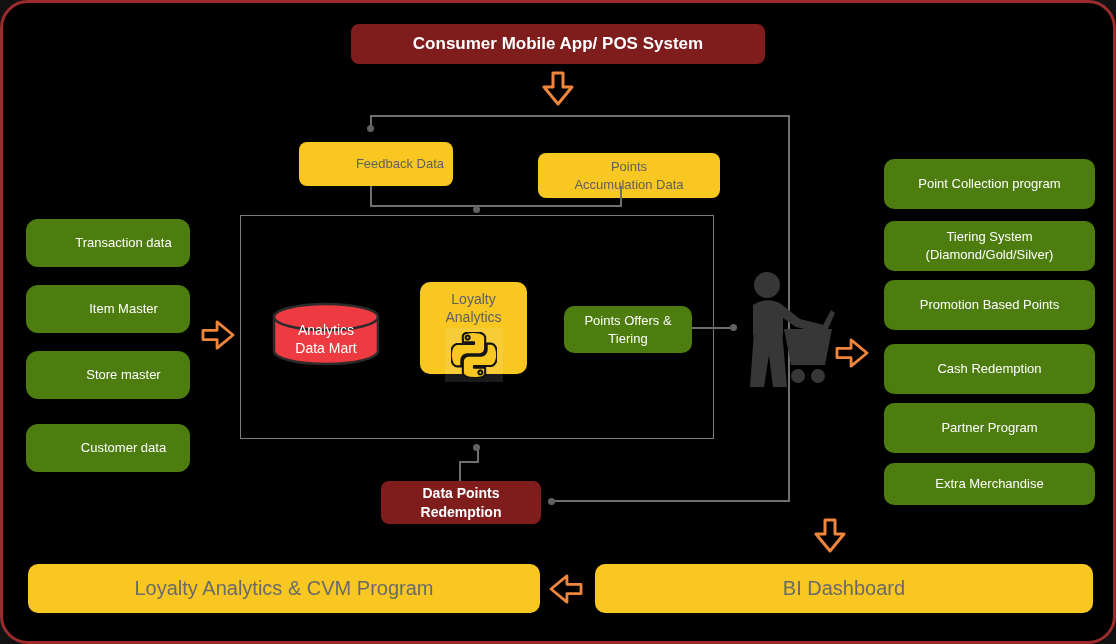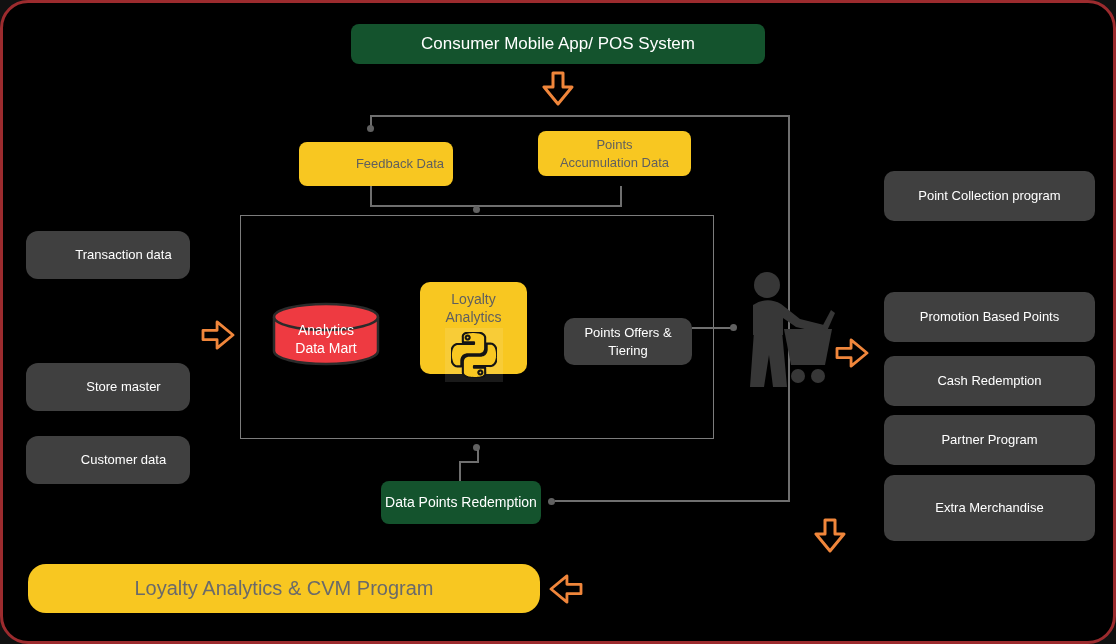--- a/index.html
+++ b/index.html
@@ -6,23 +6,23 @@
   #canvas{
     position:relative; width:1116px; height:644px; box-sizing:border-box;
     background:#000; border:3px solid #9C2B2E; border-radius:28px;
     font-family:"Liberation Sans", sans-serif; overflow:hidden;
   }
   .abs{position:absolute;}
   .node{
     position:absolute; display:flex; align-items:center; justify-content:center;
     text-align:center; box-sizing:border-box; white-space:pre-line;
   }
-  .red{background:#14532d; color:#fff;}
+  .red{background:#7f1d1d; color:#fff;font-weight:bold;}
   .yellow{background:#F8C721; color:#5F5F5F;}
-  .gray{background:#404040; color:#fff;margin-top:12px;}
+  .gray{background:#4d7c0f; color:#fff;}
   .r8{border-radius:8px;} .r10{border-radius:10px;} .r12{border-radius:12px;padding-left:31px;}
   .t17{font-size:17px;} .t13{font-size:13px; line-height:1.35;} .t19{font-size:19px;}
   .line{position:absolute; background:#6F6F6F;}
   .dot{position:absolute; width:7px; height:7px; border-radius:50%; background:#616161;}
   .corebox{
     position:absolute; left:237px; top:212px; width:474px; height:224px;
     border:1.5px solid #7C7C7C; box-sizing:border-box; background:transparent;
   }
   .barTxt{color:#6A6A6A; font-weight:bold;}
   .cylTxt{
@@ -48,29 +48,30 @@
   <svg class="abs" style="left:539px; top:68px;" width="32" height="36" viewBox="0 0 32 36">
     <polygon points="11,2 21,2 21,16 30,16 16,33 2,16 11,16" fill="none" stroke="#F0863B" stroke-width="3" stroke-linejoin="round"></polygon>
   </svg>
 
   <div class="line" style="left:367px; top:112px; width:420px; height:2px;"></div>
   <div class="line" style="left:367px; top:112px; width:2px; height:12px;"></div>
   <div class="dot" style="left:364px; top:122px;"></div>
   <div class="line" style="left:785px; top:112px; width:2px; height:387px;"></div>
 
   <div class="node yellow r8 t13" style="left:296px; top:139px; width:154px; height:44px;padding-left:48px;">Feedback Data</div>
-  <div class="node yellow r8 t13" style="left:535px; top:128px; width:153px; height:45px;">Points
+  <div class="node yellow r8 t13" style="left:535px; top:150px; width:182px; height:45px;">Points
 Accumulation Data</div>
 
   <div class="line" style="left:367px; top:183px; width:2px; height:21px;"></div>
   <div class="line" style="left:617px; top:183px; width:2px; height:21px;"></div>
   <div class="line" style="left:367px; top:202px; width:252px; height:2px;"></div>
   <div class="dot" style="left:470px; top:203px;"></div>
 
   <div class="node gray r12 t13" style="left:23px; top:216px; width:164px; height:48px;">Transaction data</div>
+  <div class="node gray r12 t13" style="left:23px; top:282px; width:164px; height:48px;">Item Master</div>
   <div class="node gray r12 t13" style="left:23px; top:421px; width:164px; height:48px;">Customer data</div>
   <div class="node gray r12 t13" style="left:23px; top:348px; width:164px; height:48px;">Store master</div>
 
   <svg class="abs" style="left:198px; top:317px;" width="34" height="30" viewBox="0 0 36 32">
     <polygon points="2,11 17,11 17,2 34,16 17,30 17,21 2,21" fill="none" stroke="#F0863B" stroke-width="3" stroke-linejoin="round"></polygon>
   </svg>
 
   <div class="corebox"></div>
 
   <svg class="abs" style="left:267px; top:298px;" width="112" height="68" viewBox="0 0 112 68">
@@ -105,36 +106,39 @@
       <circle cx="58" cy="107" r="7"></circle>
       <circle cx="78" cy="107" r="7"></circle>
     </g>
   </svg>
 
   <svg class="abs" style="left:832px; top:335px;" width="34" height="30" viewBox="0 0 36 32">
     <polygon points="2,11 17,11 17,2 34,16 17,30 17,21 2,21" fill="none" stroke="#F0863B" stroke-width="3" stroke-linejoin="round"></polygon>
   </svg>
 
   <div class="node gray r10 t13" style="left:881px; top:156px; width:211px; height:50px;">Point Collection program</div>
+  <div class="node gray r10 t13" style="left:881px; top:218px; width:211px; height:50px;">Tiering System
+(Diamond/Gold/Silver)</div>
   <div class="node gray r10 t13" style="left:881px; top:277px; width:211px; height:50px;">Promotion Based Points</div>
   <div class="node gray r10 t13" style="left:881px; top:341px; width:211px; height:50px;">Cash Redemption</div>
   <div class="node gray r10 t13" style="left:881px; top:400px; width:211px; height:50px;">Partner Program</div>
-  <div class="node gray r10 t13" style="left:881px; top:460px; width:211px; height:66px;">Extra Merchandise</div>
+  <div class="node gray r10 t13" style="left:881px; top:460px; width:211px; height:42px;">Extra Merchandise</div>
 
   <div class="dot" style="left:470px; top:441px;"></div>
   <div class="line" style="left:474px; top:447px; width:2px; height:13px;"></div>
   <div class="line" style="left:456px; top:458px; width:20px; height:2px;"></div>
   <div class="line" style="left:456px; top:458px; width:2px; height:21px;"></div>
   <div class="line" style="left:552px; top:497px; width:235px; height:2px;"></div>
   <div class="dot" style="left:545px; top:495px;"></div>
 
   <div class="node red r8 t13" style="left:378px; top:478px; width:160px; height:43px; font-size:14px;">Data Points Redemption</div>
 
   <svg class="abs" style="left:811px; top:515px;" width="32" height="36" viewBox="0 0 32 36">
     <polygon points="11,2 21,2 21,16 30,16 16,33 2,16 11,16" fill="none" stroke="#F0863B" stroke-width="3" stroke-linejoin="round"></polygon>
   </svg>
 
-  <div class="node yellow r10 t19 barTxt" style="left:25px; top:561px; width:512px; height:49px; font-weight:400; font-size:20px;border-radius:18px;">Loyalty Analytics &amp; CVM Program</div>
+  <div class="node yellow r10 t19 barTxt" style="left:25px; top:561px; width:512px; height:49px; font-weight:400; font-size:20px;">Loyalty Analytics &amp; CVM Program</div>
   <svg class="abs" style="left:546px; top:571px;" width="34" height="30" viewBox="0 0 36 32">
     <polygon points="34,11 19,11 19,2 2,16 19,30 19,21 34,21" fill="none" stroke="#F0863B" stroke-width="3" stroke-linejoin="round"></polygon>
   </svg>
+  <div class="node yellow r10 t19 barTxt" style="left:592px; top:561px; width:498px; height:49px; font-weight:400; font-size:20px;">BI Dashboard</div>
 
 </div>
 
 </body></html>

